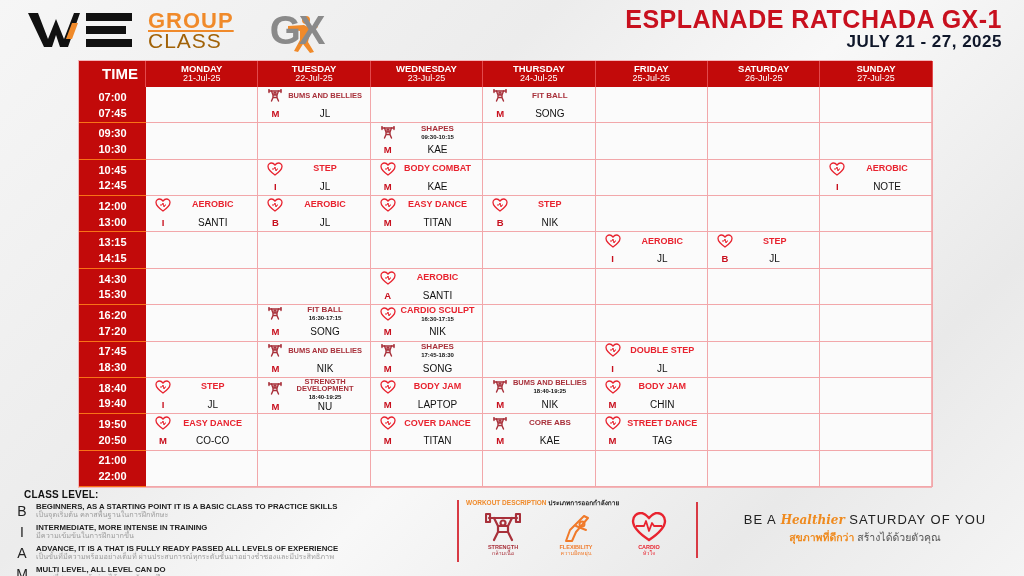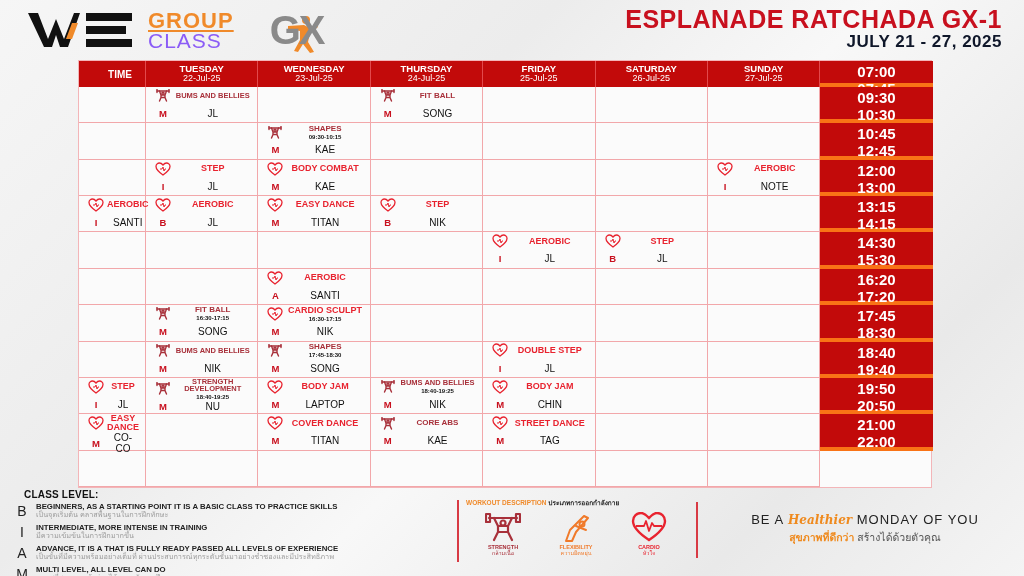--- a/index.html
+++ b/index.html
@@ -8,21 +8,21 @@
     position: relative;
     font-family: "Liberation Sans", "DejaVu Sans", sans-serif;
     background: linear-gradient(135deg, #f6f6f6 0%, #ececec 35%, #f8f8f8 55%, #e9e9e9 80%, #f4f4f4 100%);
     color: #111;
   }
   
   .logo { position: absolute; left: 28px; top: 8px; height: 44px; display: flex; align-items: center; }
   .logo-we { display: flex; align-items: center; height: 38px; }
   .logo-group { margin-left: 16px; display: flex; flex-direction: column; line-height: 1; }
   .logo-group .g1 { font-weight: 900; font-size: 22px; color: #f08a2a; letter-spacing: 1px; text-decoration: underline; }
-  .logo-group .g2 { font-size: 21px; color: #8b5cf6; letter-spacing: 1px; margin-top: -2px; }
+  .logo-group .g2 { font-size: 21px; color: #a16207; letter-spacing: 1px; margin-top: -2px; }
   .logo-gx { font-size: 40px; font-weight: 900; color: #8a8a8a; margin-left: 36px; letter-spacing: -2px; position: relative; }
   .logo-kicker { position: absolute; left: 258px; top: 6px; }
   .title-block { position: absolute; right: 22px; top: 6px; text-align: right; }
   .title { font-size: 25px; font-weight: 900; color: #c8101e; letter-spacing: 0.5px; line-height: 1.05; }
   .date-range { font-size: 17px; font-weight: 700; color: #0f172a; line-height: 1.15; letter-spacing: 0.5px; }
 
   
   .schedule {
     position: absolute; left: 78px; top: 60px; width: 854px;
     display: grid;
@@ -31,25 +31,25 @@
     background: #fbfbfb;
     border: 1.5px solid #f3b5b8;
   }
   .hcell {
     background: #c20a0a; color: #fff; text-align: center;
     display: flex; flex-direction: column; justify-content: center;
     border-right: 1px solid #e2494c; line-height: 1.1;
   }
   .hcell .day { font-size: 9.5px; font-weight: 900; }
   .hcell .dt { font-size: 9px; }
-  .hcell.time-h { font-size: 10px; font-weight: 900; padding-left: 16px; }
+  .hcell.time-h { font-size: 15px; font-weight: 900; padding-left: 16px; }
   .tcell {
-    background: #c20a0a; color: #fff; font-weight: 900; font-size: 15px;
+    background: #c20a0a; color: #fff; font-weight: 900; font-size: 11px;
     display: flex; flex-direction: column; justify-content: space-around; align-items: center;
-    border-bottom: 4px solid #f97316; padding: 2px 0;
+    border-bottom: 1px solid #f97316; padding: 2px 0;
   }
   .cell {
     border-right: 1px solid #f2a7aa; border-bottom: 1px solid #f2a7aa;
     position: relative;
   }
   .cls {
     position: absolute; inset: 0;
     display: grid;
     grid-template-columns: 22px 1fr;
     grid-template-rows: 1fr 1fr;
@@ -111,20 +111,24 @@
   <span class="logo-gx">GX</span>
 </div>
 
 <div class="title-block">
   <div class="title">ESPLANADE RATCHADA GX-1</div>
   <div class="date-range">JULY 21 - 27, 2025</div>
 </div>
 
 <div class="schedule" id="schedule">
   <div class="hcell time-h">TIME</div>
+<div class="hcell">
+      <span class="day">MONDAY</span>
+      <span class="dt">21-Jul-25</span>
+    </div>
     <div class="hcell">
       <span class="day">TUESDAY</span>
       <span class="dt">22-Jul-25</span>
     </div>
     <div class="hcell">
       <span class="day">WEDNESDAY</span>
       <span class="dt">23-Jul-25</span>
     </div>
     <div class="hcell">
       <span class="day">THURSDAY</span>
@@ -768,19 +772,19 @@
     </div>
   </div>
 </div>
 
 <div class="divider-v" style="left:696px; top:502px; height:56px;"></div>
 
 <div class="tag">
   <div class="l1">
     <span>BE A</span>
     <span class="fancy">Healthier</span>
-    <span>MONDAY OF YOU</span>
+    <span>SATURDAY OF YOU</span>
   </div>
   <div class="l2">
     <span class="or">สุขภาพที่ดีกว่า</span>
     <span>สร้างได้ด้วยตัวคุณ</span>
   </div>
 </div>
 
 </body></html>

